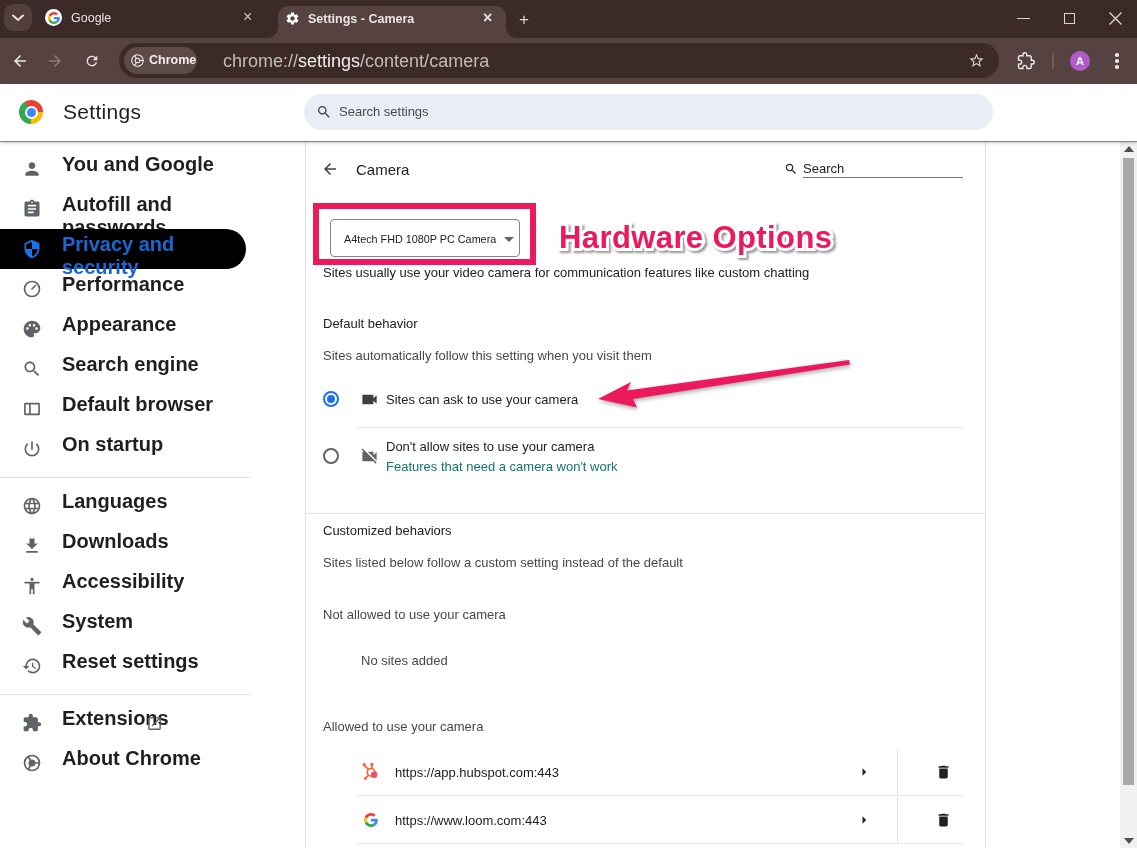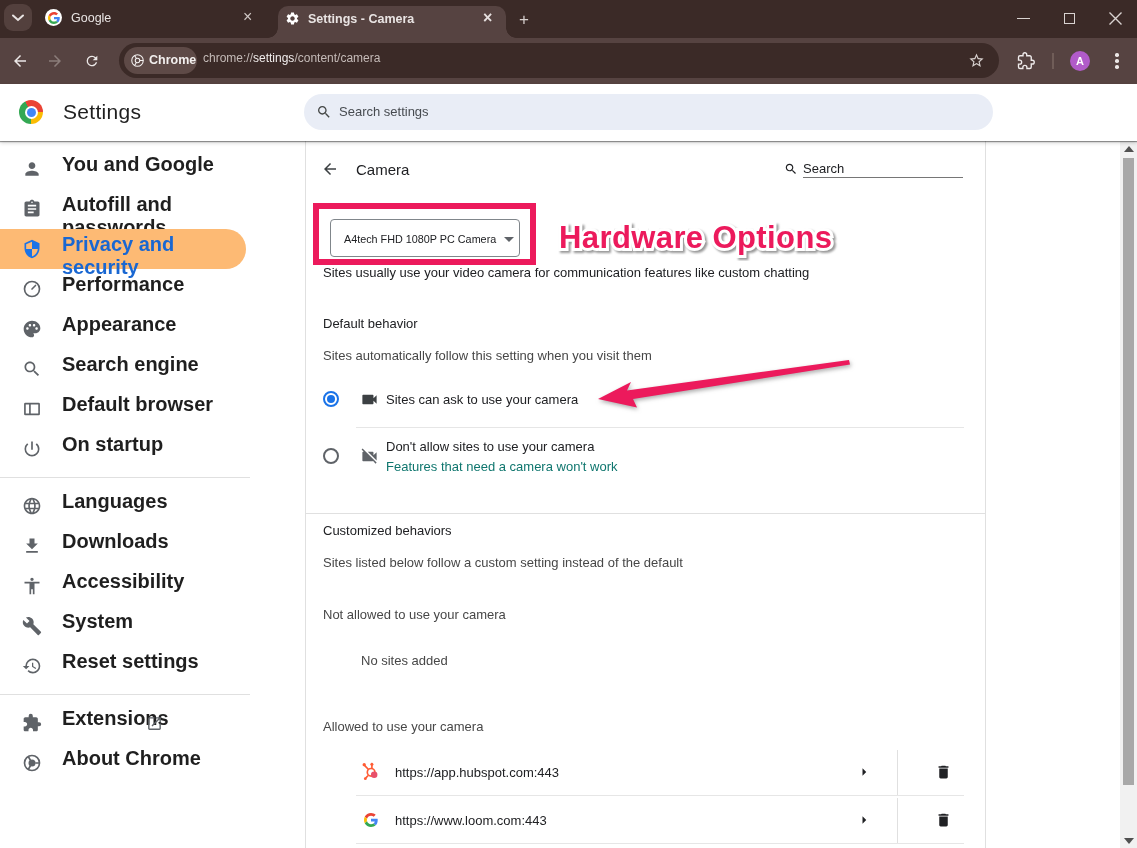--- a/index.html
+++ b/index.html
@@ -26,35 +26,35 @@
   #minbtn { left:1017px; width:14px; }
   #minbtn div { position:absolute; top:18px; left:0; width:13px; height:1px; background:#d9d3d1; }
   #maxbtn { left:1064px; }
   #maxbtn div { position:absolute; top:13px; left:0; width:11px; height:11px; border:1px solid #d9d3d1; }
 
   
   #toolbar { position:absolute; left:0; top:38px; width:1137px; height:46px; background:#564341; }
   #omnibox { position:absolute; left:119px; top:5px; width:880px; height:35px; border-radius:17.5px; background:#3b2a27; }
   #chromechip { position:absolute; left:5px; top:4px; height:27px; width:73px; border-radius:13.5px; background:#5e4a47; color:#f3f0ef; }
   #chromechip span { position:absolute; left:25px; top:6px; font-weight:bold; font-size:12.5px; }
-  #url { position:absolute; left:84px; top:8px; font-size:12px; color:#c5bbb8; white-space:nowrap; }
+  #url { position:absolute; left:104px; top:8px; font-size:18px; color:#c5bbb8; white-space:nowrap; }
   #url b { color:#f1edec; font-weight:normal; }
 
   
   #header { position:absolute; left:0; top:84px; width:1137px; height:57px; background:#fff; box-shadow:0 1px 1px rgba(0,0,0,.38), 0 2px 4px rgba(0,0,0,.16); z-index:5; }
   #header .title { position:absolute; left:63px; top:16px; font-size:21px; color:#1f1f1f; letter-spacing:.3px; }
   #searchbox { position:absolute; left:304px; top:10px; width:689px; height:36px; border-radius:18px; background:#e9edf6; }
   #searchbox span { position:absolute; left:35px; top:10px; font-size:13px; color:#474b50; }
 
   
   #sidebar { position:absolute; left:0; top:141px; width:305px; height:707px; background:#fff; }
   .nav { position:absolute; left:0; width:246px; height:40px; }
   .nav .ic { position:absolute; left:22px; top:10px; width:20px; height:20px; }
   .nav .tx { position:absolute; left:62px; top:4px; font-size:20px; font-weight:700; color:#1f1f1f; }
-  .nav.sel { background:#fdba74; border-radius:0 20px 20px 0; }
+  .nav.sel { background:#000000; border-radius:0 20px 20px 0; }
   .nav.sel .tx { color:#1967d2; }
   .sidediv { position:absolute; left:0; width:250px; height:1px; background:#e0e0e0; }
 
   
   #card { position:absolute; left:305px; top:141px; width:681px; height:707px; background:#fff; border-left:1px solid #e0e0e0; border-right:1px solid #e0e0e0; }
   .ct { position:absolute; font-size:13px; color:#202124; white-space:nowrap; }
   .gray { color:#474747; }
   .cdiv { position:absolute; height:1px; background:#e6e6e6; }
 
   

